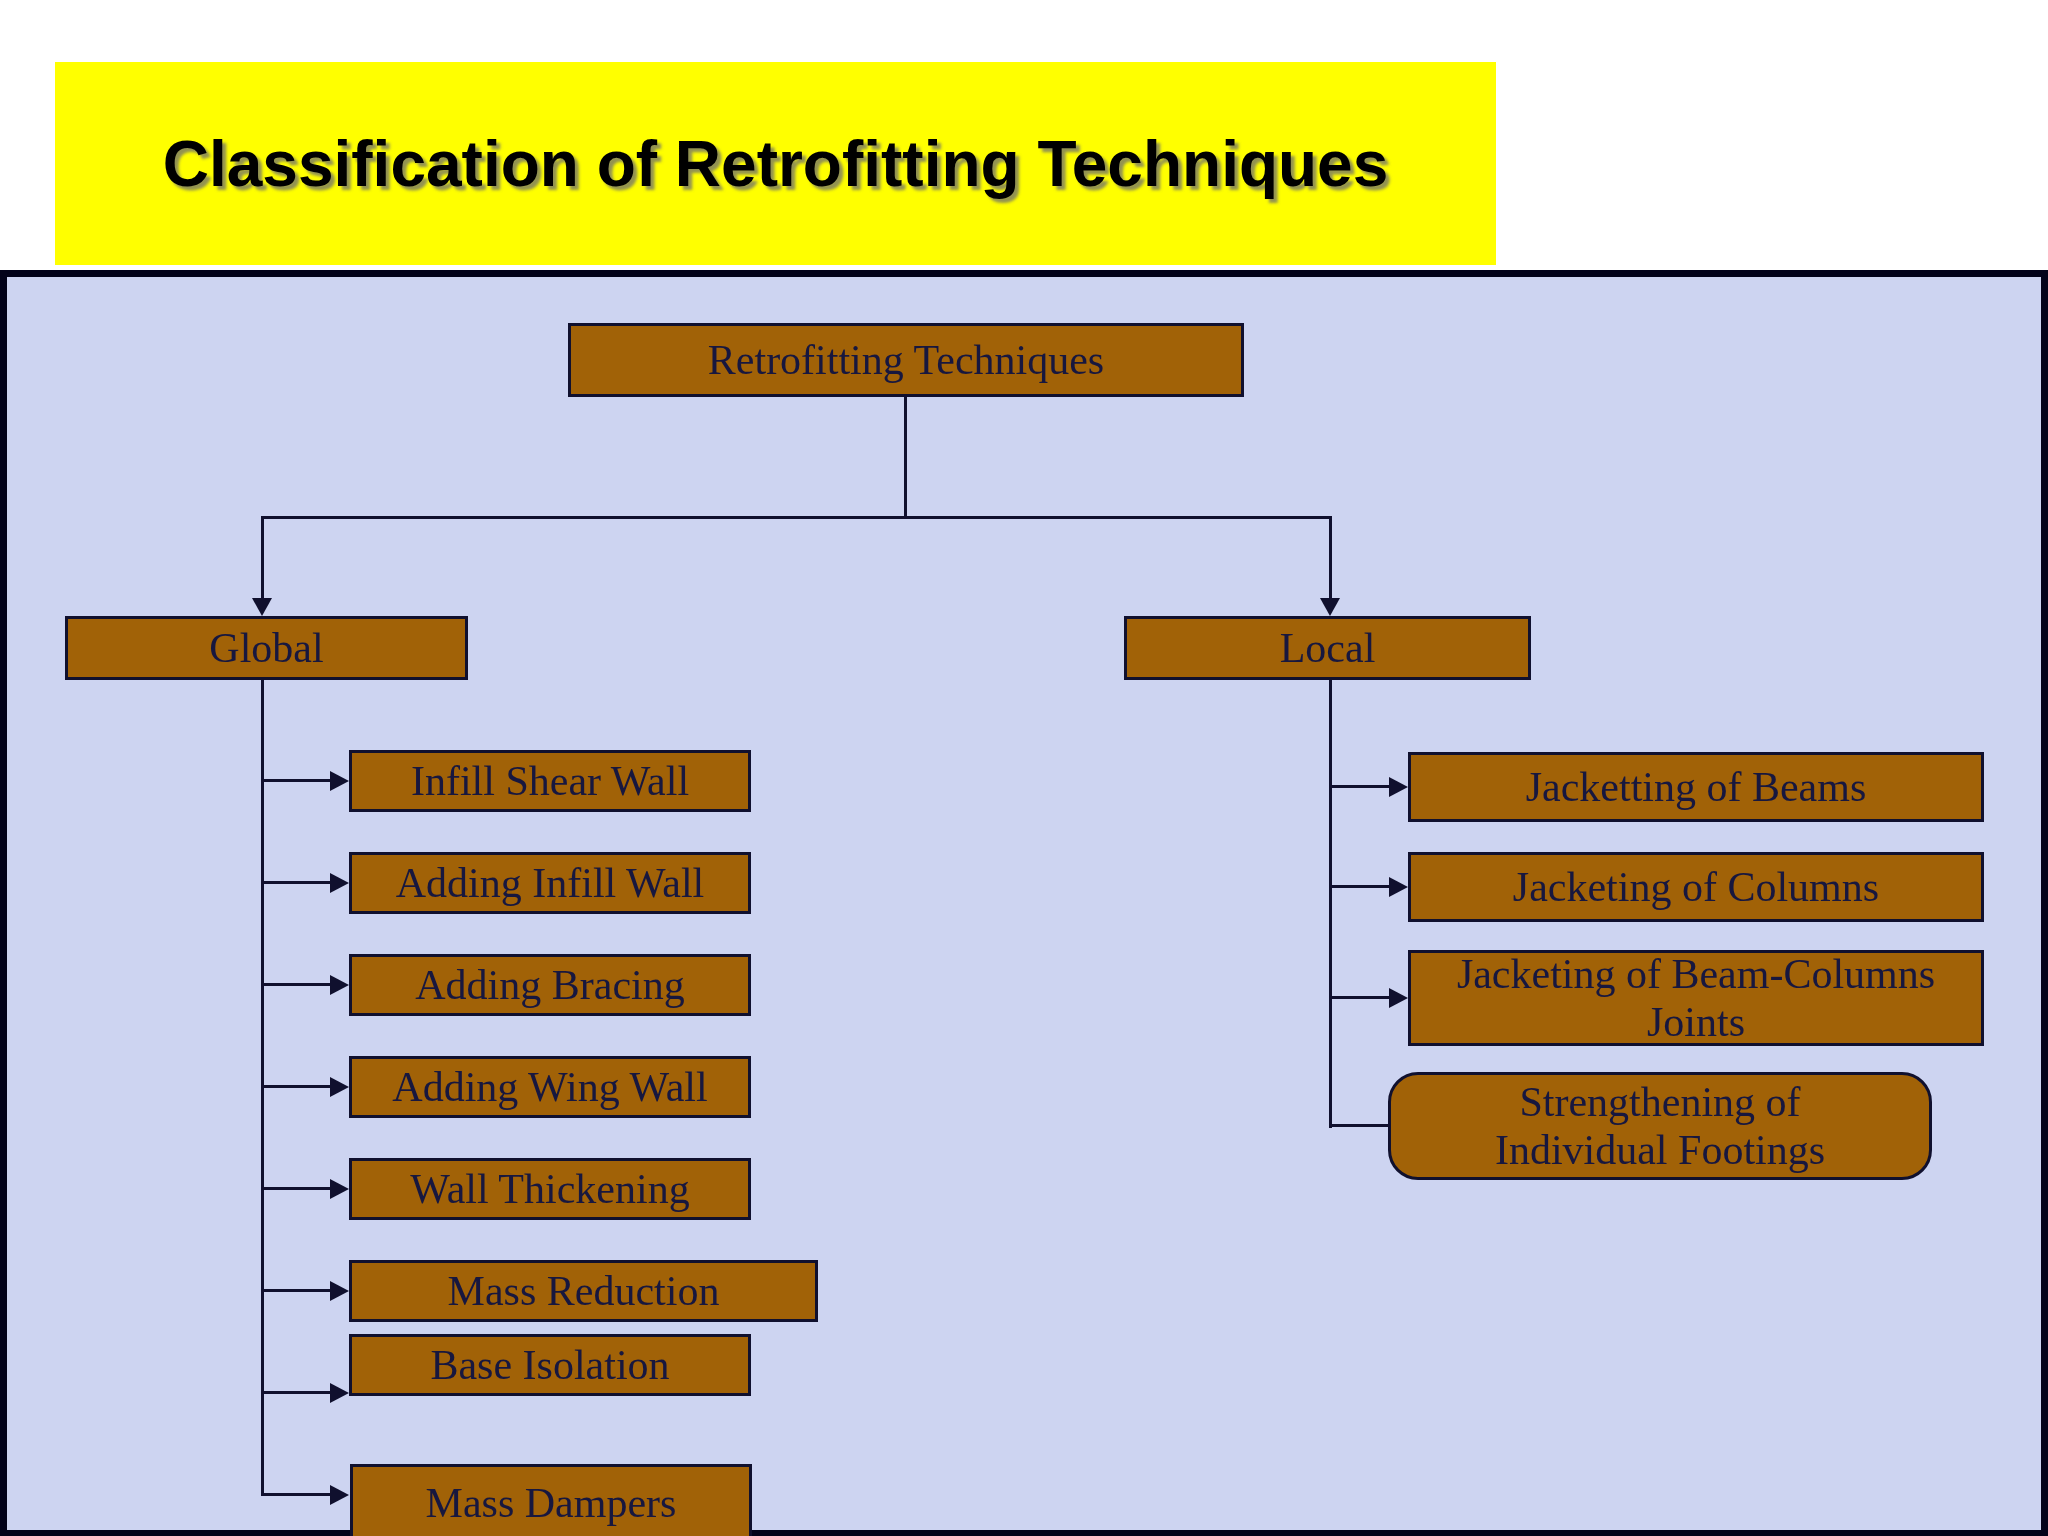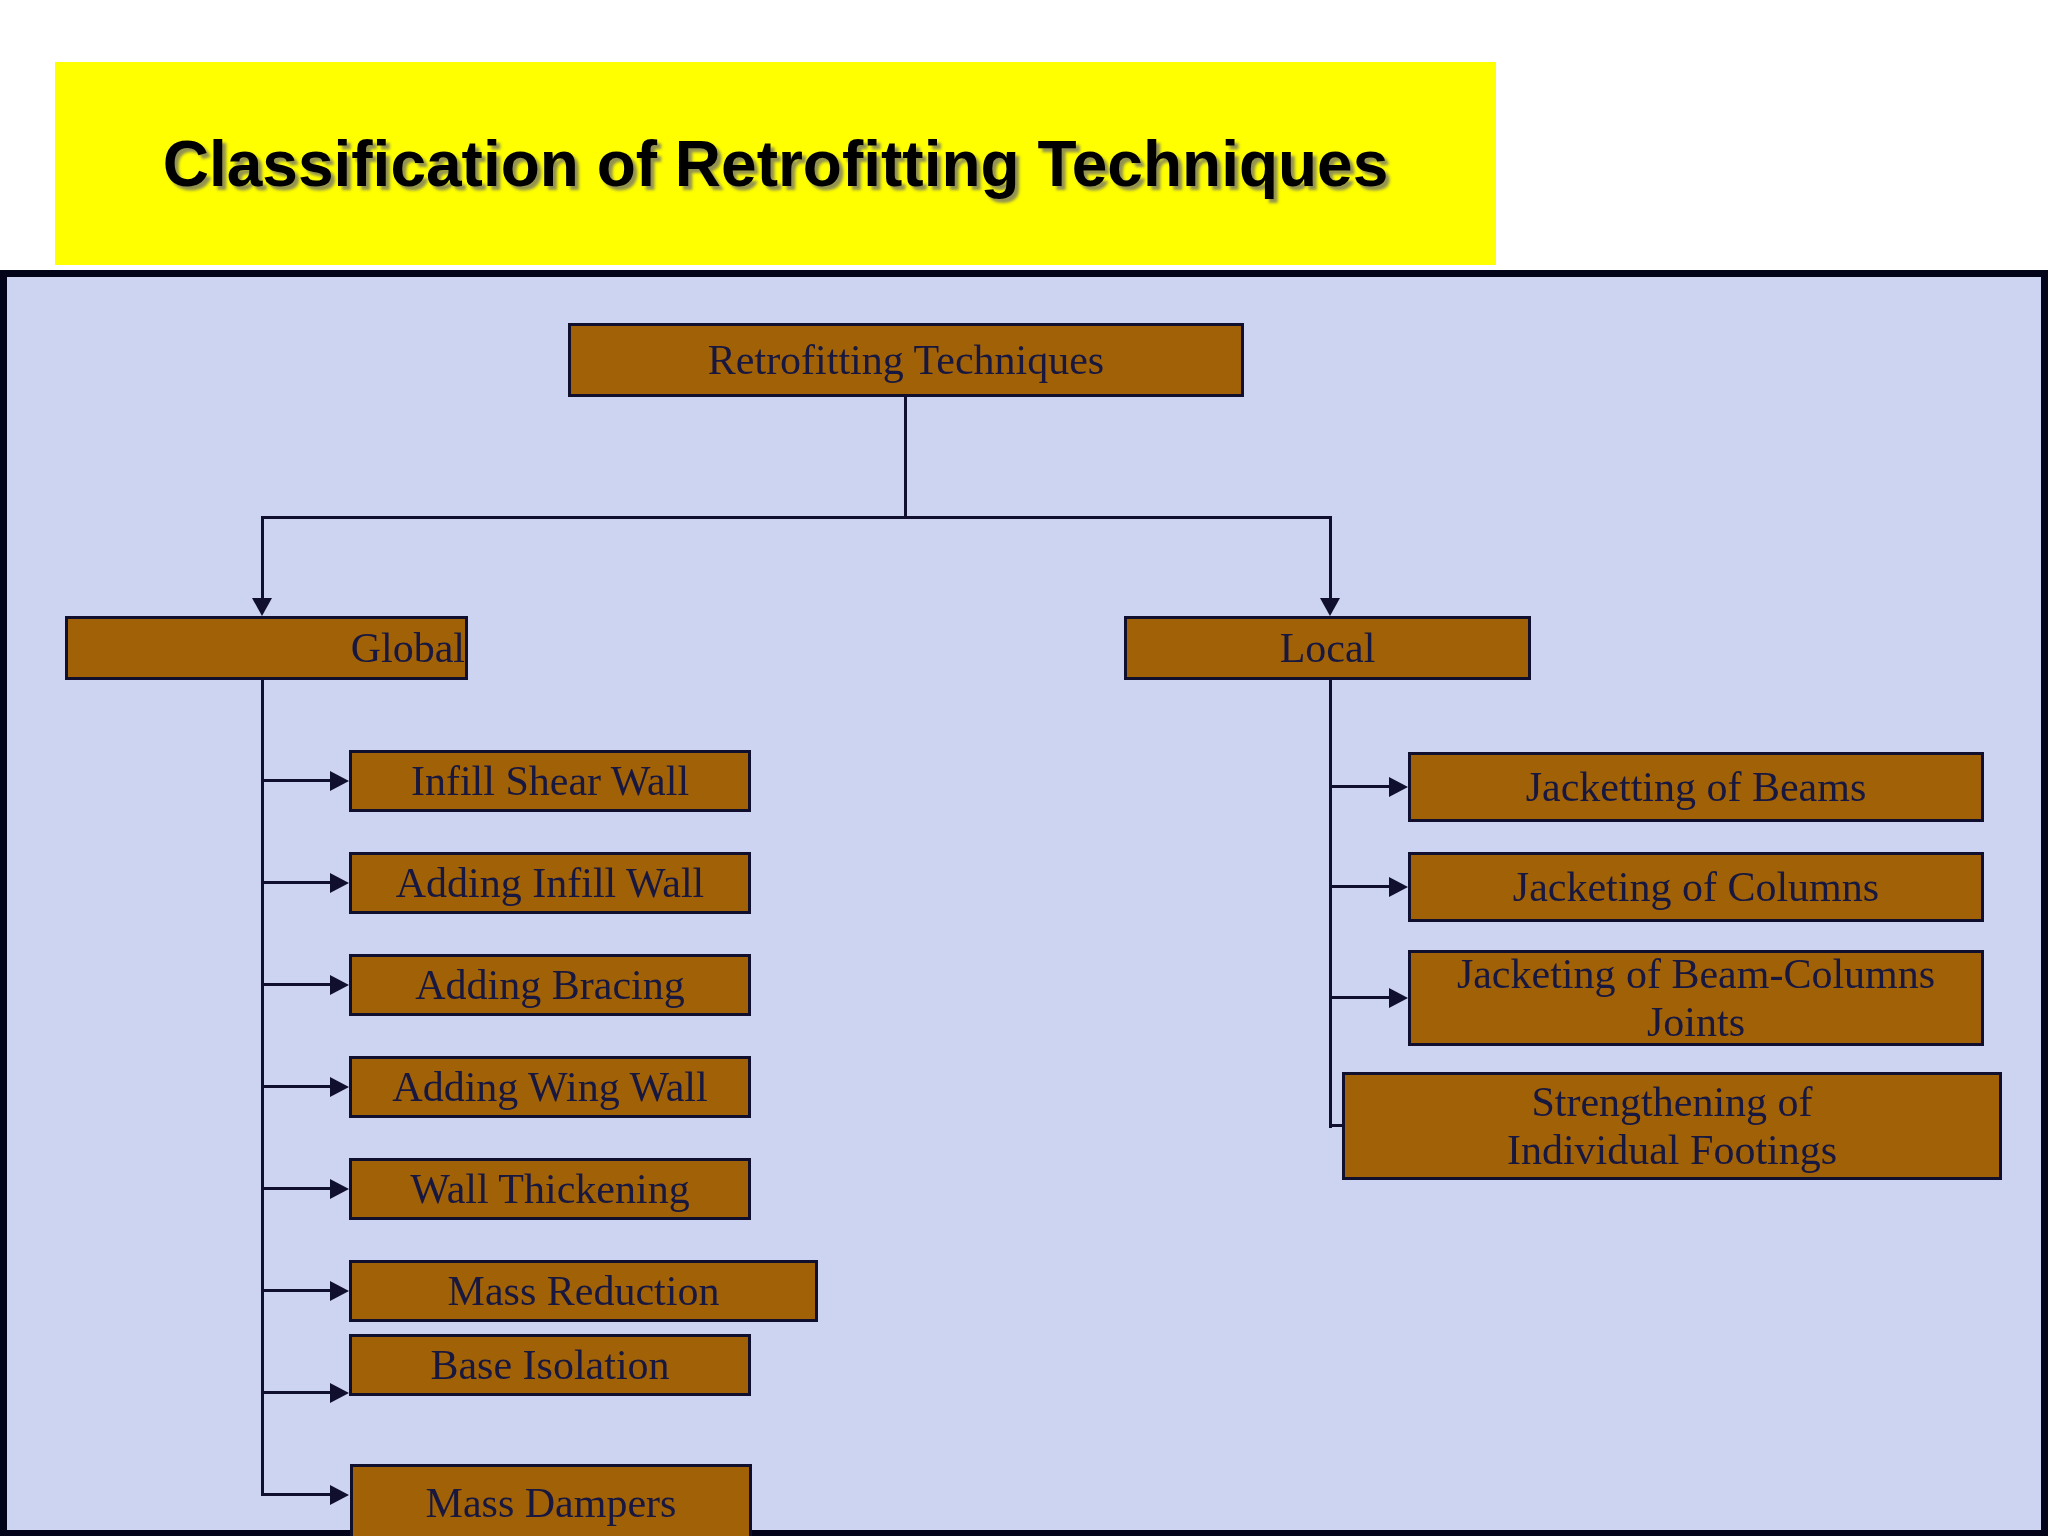--- a/index.html
+++ b/index.html
@@ -100,21 +100,21 @@
 
   <div class="line" style="left:904px; top:397px; width:3px; height:120px;"></div>
   <div class="line" style="left:261px; top:516px; width:1071px; height:3px;"></div>
 
   <div class="line" style="left:261px; top:516px; width:3px; height:84px;"></div>
   <div class="arrow-down" style="left:252px; top:598px;"></div>
 
   <div class="line" style="left:1329px; top:516px; width:3px; height:84px;"></div>
   <div class="arrow-down" style="left:1320px; top:598px;"></div>
 
-  <div class="node" style="left:65px; top:616px; width:403px; height:64px;justify-content:flex-end;">
+  <div class="node" style="left:65px; top:616px; width:403px; height:64px;">
     <span class="node-label">Global</span>
   </div>
 
   <div class="node" style="left:1124px; top:616px; width:407px; height:64px;">
     <span class="node-label">Local</span>
   </div>
 
   <div class="line" style="left:261px; top:680px; width:3px; height:815px;"></div>
 
   <div class="line" style="left:261px; top:779px; width:70px; height:3px;"></div>
@@ -173,18 +173,18 @@
   <div class="node" style="left:1408px; top:752px; width:576px; height:70px;">
     <span class="node-label">Jacketting of Beams</span>
   </div>
   <div class="node" style="left:1408px; top:852px; width:576px; height:70px;">
     <span class="node-label">Jacketing of Columns</span>
   </div>
   <div class="node" style="left:1408px; top:950px; width:576px; height:96px;">
     <span class="node-label">Jacketing of Beam-Columns
 Joints</span>
   </div>
-  <div class="node" style="left:1342px; top:1072px; width:660px; height:108px;">
+  <div class="node" style="left:1388px; top:1072px; width:544px; height:108px;border-radius:30px;">
     <span class="node-label">Strengthening of
 Individual Footings</span>
   </div>
 
 </div>
 
 </body></html>

